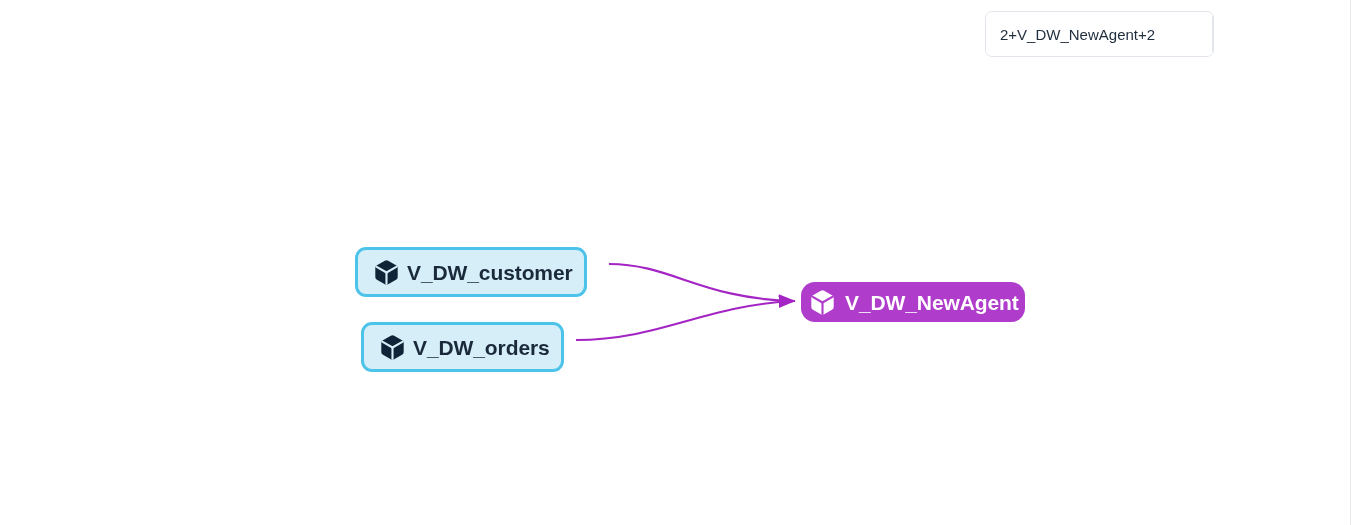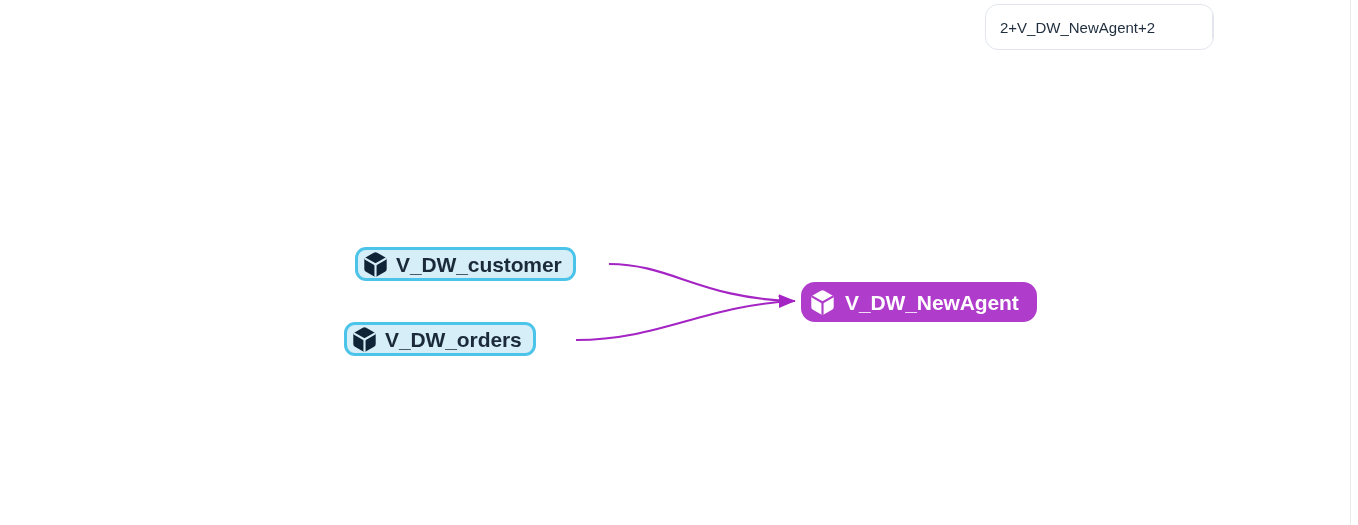--- a/index.html
+++ b/index.html
@@ -47,41 +47,41 @@
     position: absolute;
     display: flex;
     align-items: center;
     box-sizing: border-box;
     white-space: nowrap;
     cursor: grab;
   }
 
   
   .node-source {
-    height: 34px;
+    height: 50px;
     border: 3px solid #4cc3e8;
     border-radius: 11px;
     background: #d6eef8;
-    padding: 0 11px 0 4px;
+    padding: 0 11px 0 15px;
     gap: 7px;
   }
   .node-source .node-label {
     font-size: 21px;
     font-weight: bold;
     color: #1b2a3a;
     letter-spacing: -0.1px;
     line-height: 1;
   }
 
   
   .node-target {
     height: 40px;
     border-radius: 14px;
     background: #b03ccb;
-    padding: 0 18px 0 8px;
+    padding: 0 6px 0 8px;
     gap: 9px;
     border: none;
   }
   .node-target .node-label {
     font-size: 21px;
     font-weight: bold;
     color: #ffffff;
     letter-spacing: -0.1px;
     line-height: 1;
   }
@@ -89,27 +89,27 @@
   .node-icon {
     display: block;
     flex: 0 0 auto;
     line-height: 0;
   }
 
   
   #graph-toolbar {
     position: absolute;
     left: 985px;
-    top: 4px;
+    top: 11px;
     height: 46px;
     display: flex;
     align-items: stretch;
     background: #ffffff;
     border: 1px solid #e2e6ec;
-    border-radius: 13px;
+    border-radius: 7px;
     box-sizing: border-box;
     overflow: hidden;
   }
   #graph-expression-input {
     width: 226px;
     border: none;
     outline: none;
     background: transparent;
     font-family: "Liberation Sans", sans-serif;
     font-size: 15px;
@@ -164,21 +164,21 @@
     <span class="node-icon">
       <svg width="27" height="27" viewBox="0 0 24 24" fill="none" stroke="#0f2436" stroke-width="1.9" stroke-linecap="round" stroke-linejoin="round">
         <path d="M21 16V8a2 2 0 0 0-1-1.73l-7-4a2 2 0 0 0-2 0l-7 4A2 2 0 0 0 3 8v8a2 2 0 0 0 1 1.73l7 4a2 2 0 0 0 2 0l7-4A2 2 0 0 0 21 16z" fill="#0f2436"></path>
         <path d="M3.27 6.96 12 12.01l8.73-5.05" stroke="#d6eef8"></path>
         <path d="M12 22.08V12" stroke="#d6eef8"></path>
       </svg>
     </span>
     <span class="node-label">V_DW_customer</span>
   </div>
 
-  <div class="node node-source" style="left:344px; top:322px;">
+  <div class="node node-source" style="left:361px; top:322px;">
     <span class="node-icon">
       <svg width="27" height="27" viewBox="0 0 24 24" fill="none" stroke="#0f2436" stroke-width="1.9" stroke-linecap="round" stroke-linejoin="round">
         <path d="M21 16V8a2 2 0 0 0-1-1.73l-7-4a2 2 0 0 0-2 0l-7 4A2 2 0 0 0 3 8v8a2 2 0 0 0 1 1.73l7 4a2 2 0 0 0 2 0l7-4A2 2 0 0 0 21 16z" fill="#0f2436"></path>
         <path d="M3.27 6.96 12 12.01l8.73-5.05" stroke="#d6eef8"></path>
         <path d="M12 22.08V12" stroke="#d6eef8"></path>
       </svg>
     </span>
     <span class="node-label">V_DW_orders</span>
   </div>
 

